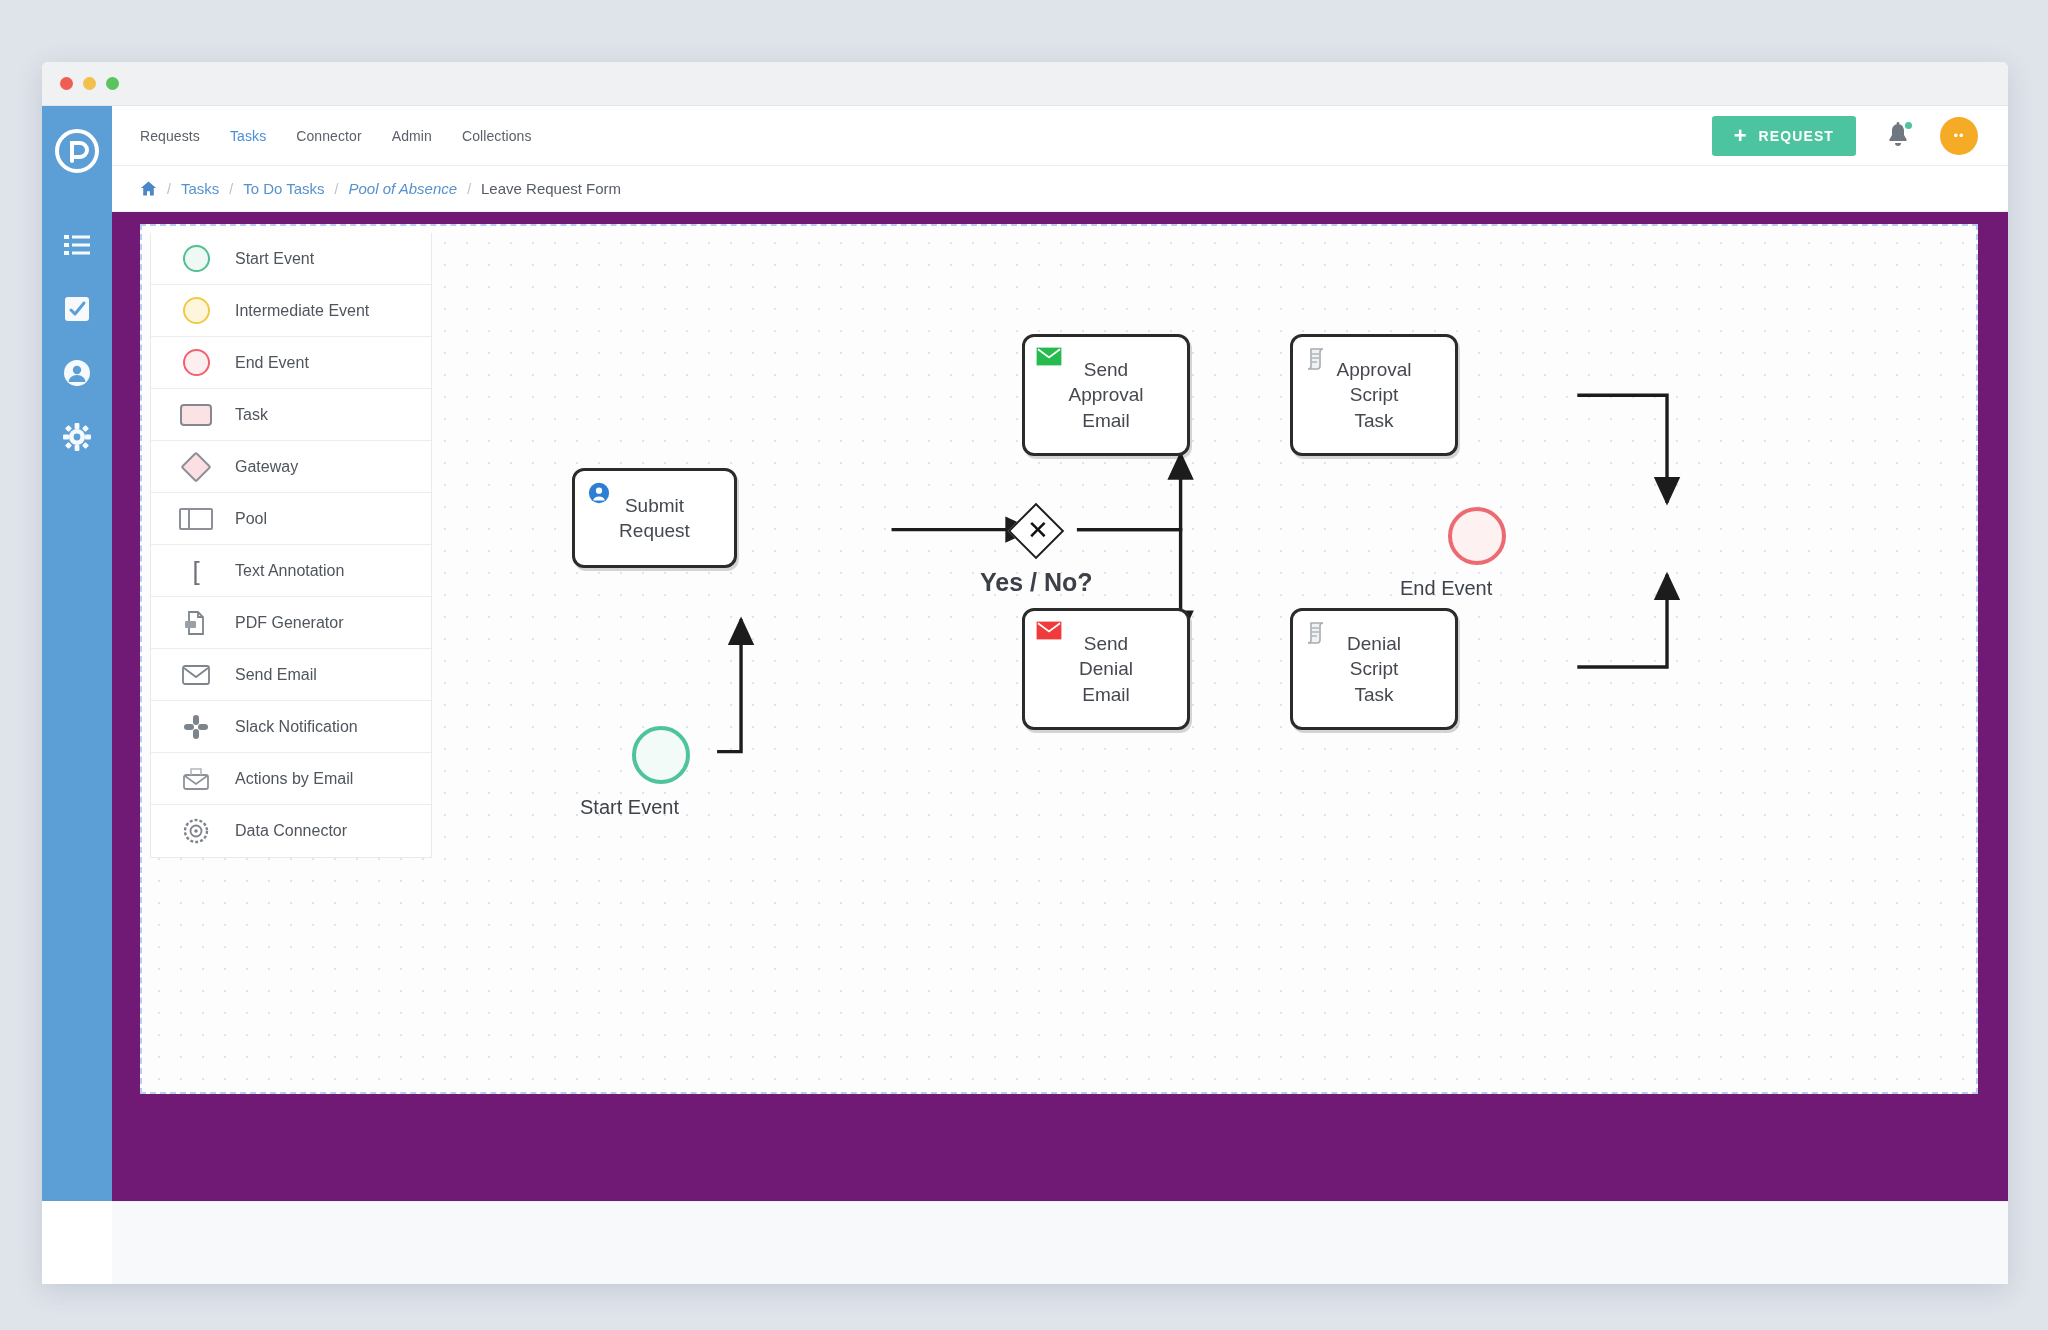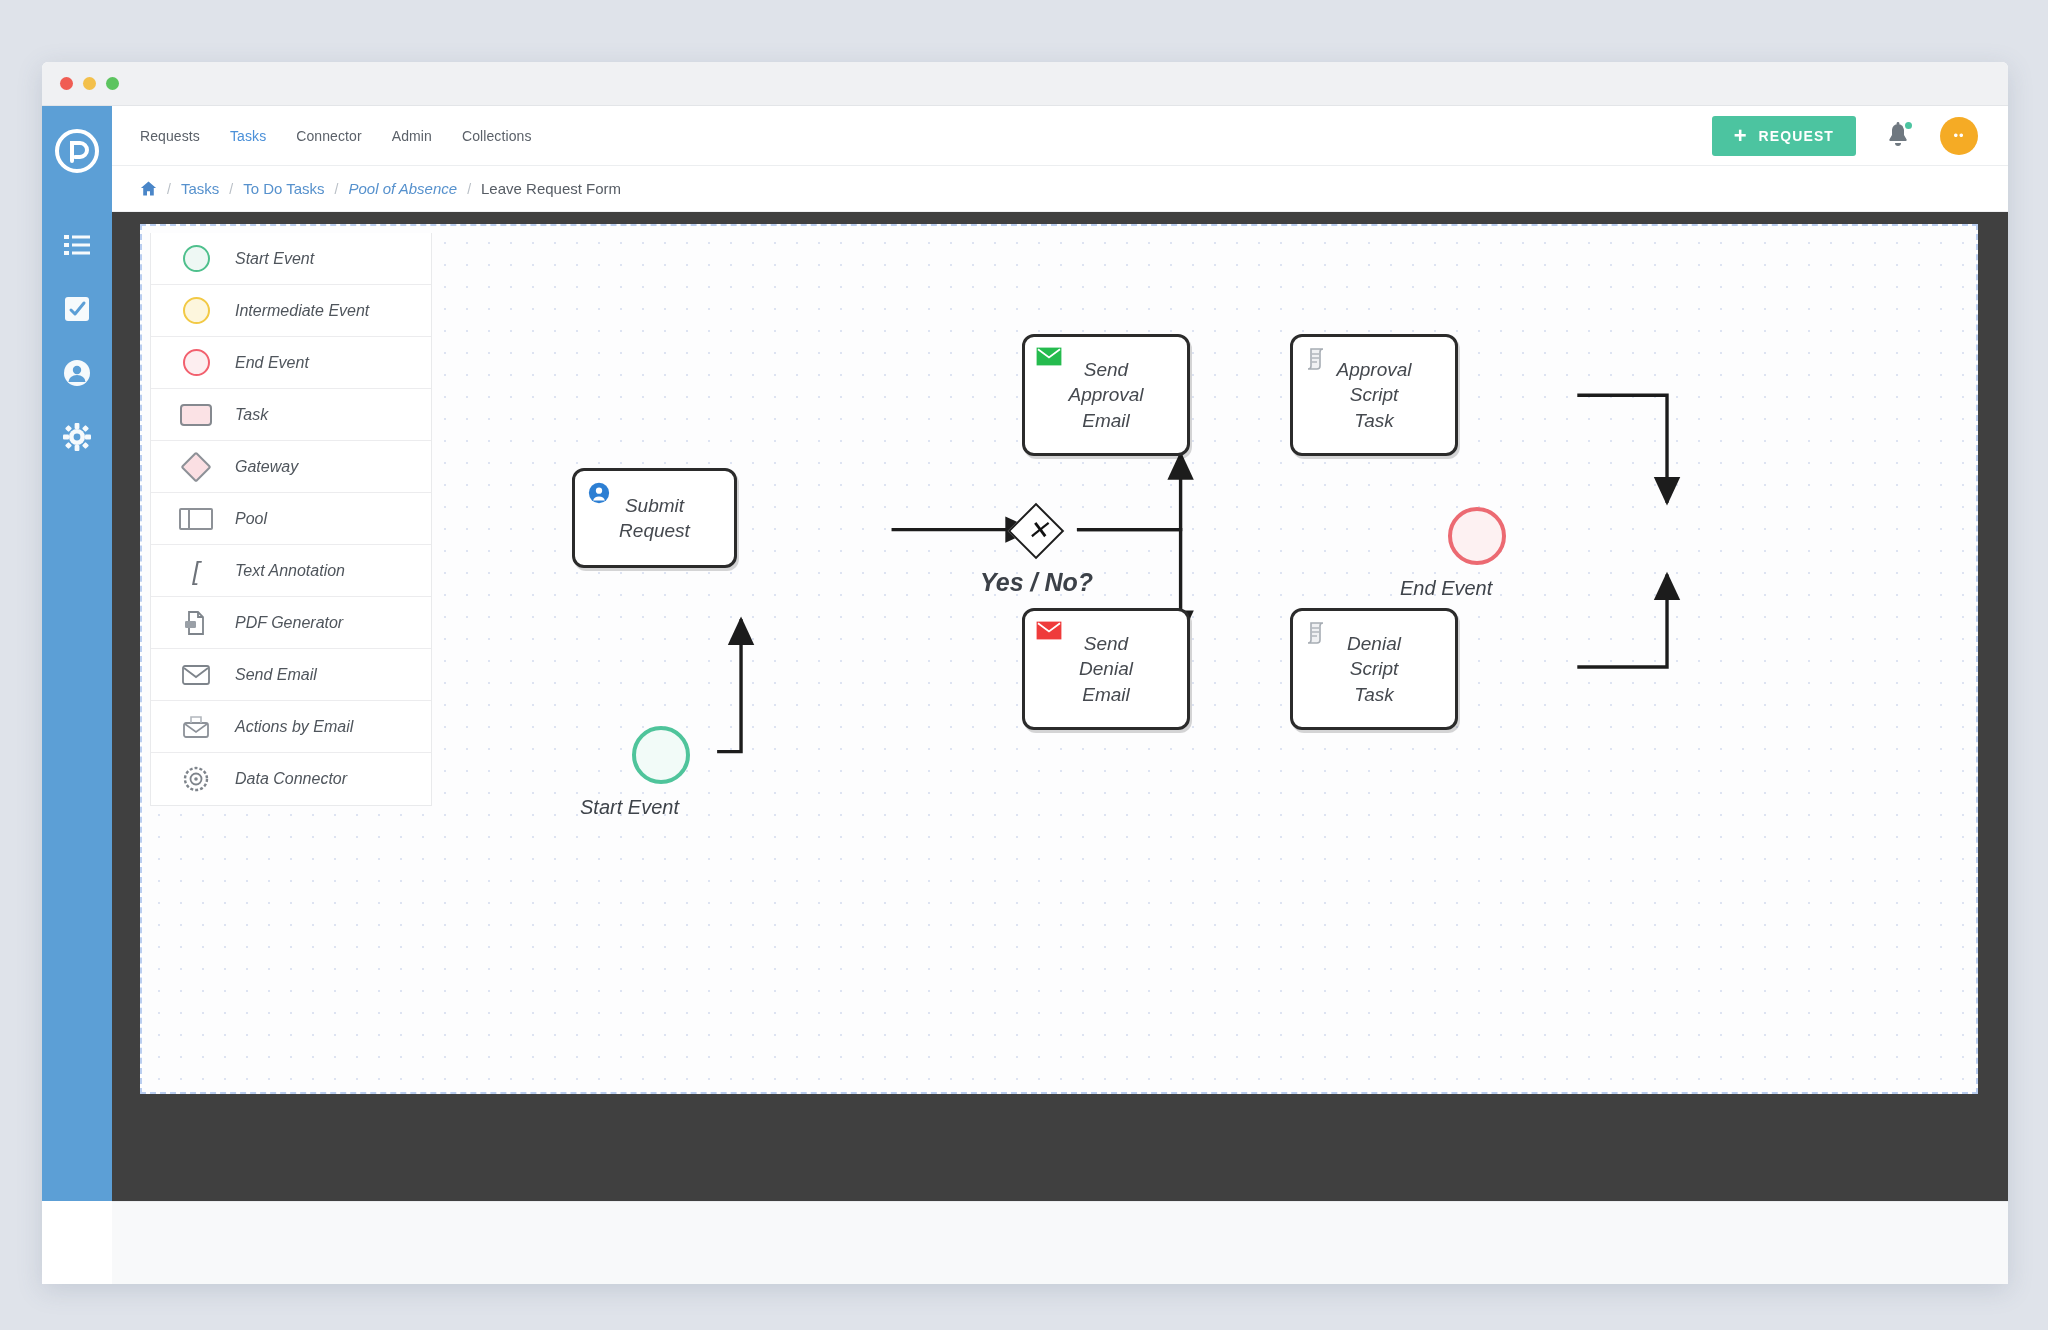--- a/index.html
+++ b/index.html
@@ -91,21 +91,21 @@
     border-bottom: 1px solid #f0f1f3;
     font-size: 15px;
   }
   .crumb { color: #5691cd; cursor: pointer; }
   .crumb.italic { font-style: italic; }
   .crumb.current { color: #565c64; cursor: default; }
   .crumb-sep { color: #b9bfc6; font-size: 14px; }
   .home-ico { width: 17px; height: 17px; display: block; }
 
   
-  .canvas-wrap { flex: 1; padding: 12px 30px 0 28px; background: #404040; font-style: italic; }
+  .canvas-wrap { flex: 1; padding: 12px 30px 0 28px; background: #701a75; }
   .canvas {
     position: relative;
     height: 870px;
     border: 2px dashed #b9cdf0;
     background-color: #fdfdfe;
     background-image:
       radial-gradient(circle, #dde3f2 1.1px, transparent 1.2px);
     background-size: 22px 22px;
     background-position: 6px 6px;
   }
@@ -363,20 +363,33 @@
             <div class="pal-row">
               <span class="pal-ico">
                 <svg viewBox="0 0 28 22" width="28" height="22">
                   <rect x="1" y="2" width="26" height="18" rx="2" fill="none" stroke="#7e848b" stroke-width="1.8"></rect>
                   <path d="M2 4 L14 13 L26 4" fill="none" stroke="#7e848b" stroke-width="1.8"></path>
                 </svg>
               </span>
               <span class="pal-label">Send Email</span>
             </div>
 
+            <div class="pal-row">
+              <span class="pal-ico">
+                <svg viewBox="0 0 26 26" width="26" height="26">
+                  <g fill="#7e848b">
+                    <rect x="10" y="1" width="6" height="10" rx="3"></rect>
+                    <rect x="10" y="15" width="6" height="10" rx="3"></rect>
+                    <rect x="1" y="10" width="10" height="6" rx="3"></rect>
+                    <rect x="15" y="10" width="10" height="6" rx="3"></rect>
+                  </g>
+                </svg>
+              </span>
+              <span class="pal-label">Slack Notification</span>
+            </div>
 
             <div class="pal-row">
               <span class="pal-ico">
                 <svg viewBox="0 0 28 24" width="28" height="24">
                   <rect x="2" y="8" width="24" height="14" rx="2" fill="none" stroke="#8d9299" stroke-width="1.8"></rect>
                   <path d="M3 9 L14 17 L25 9" fill="none" stroke="#8d9299" stroke-width="1.6"></path>
                   <path d="M9 8 V2 h10 v6" fill="none" stroke="#b2b7bd" stroke-width="1.6"></path>
                 </svg>
               </span>
               <span class="pal-label">Actions by Email</span>

